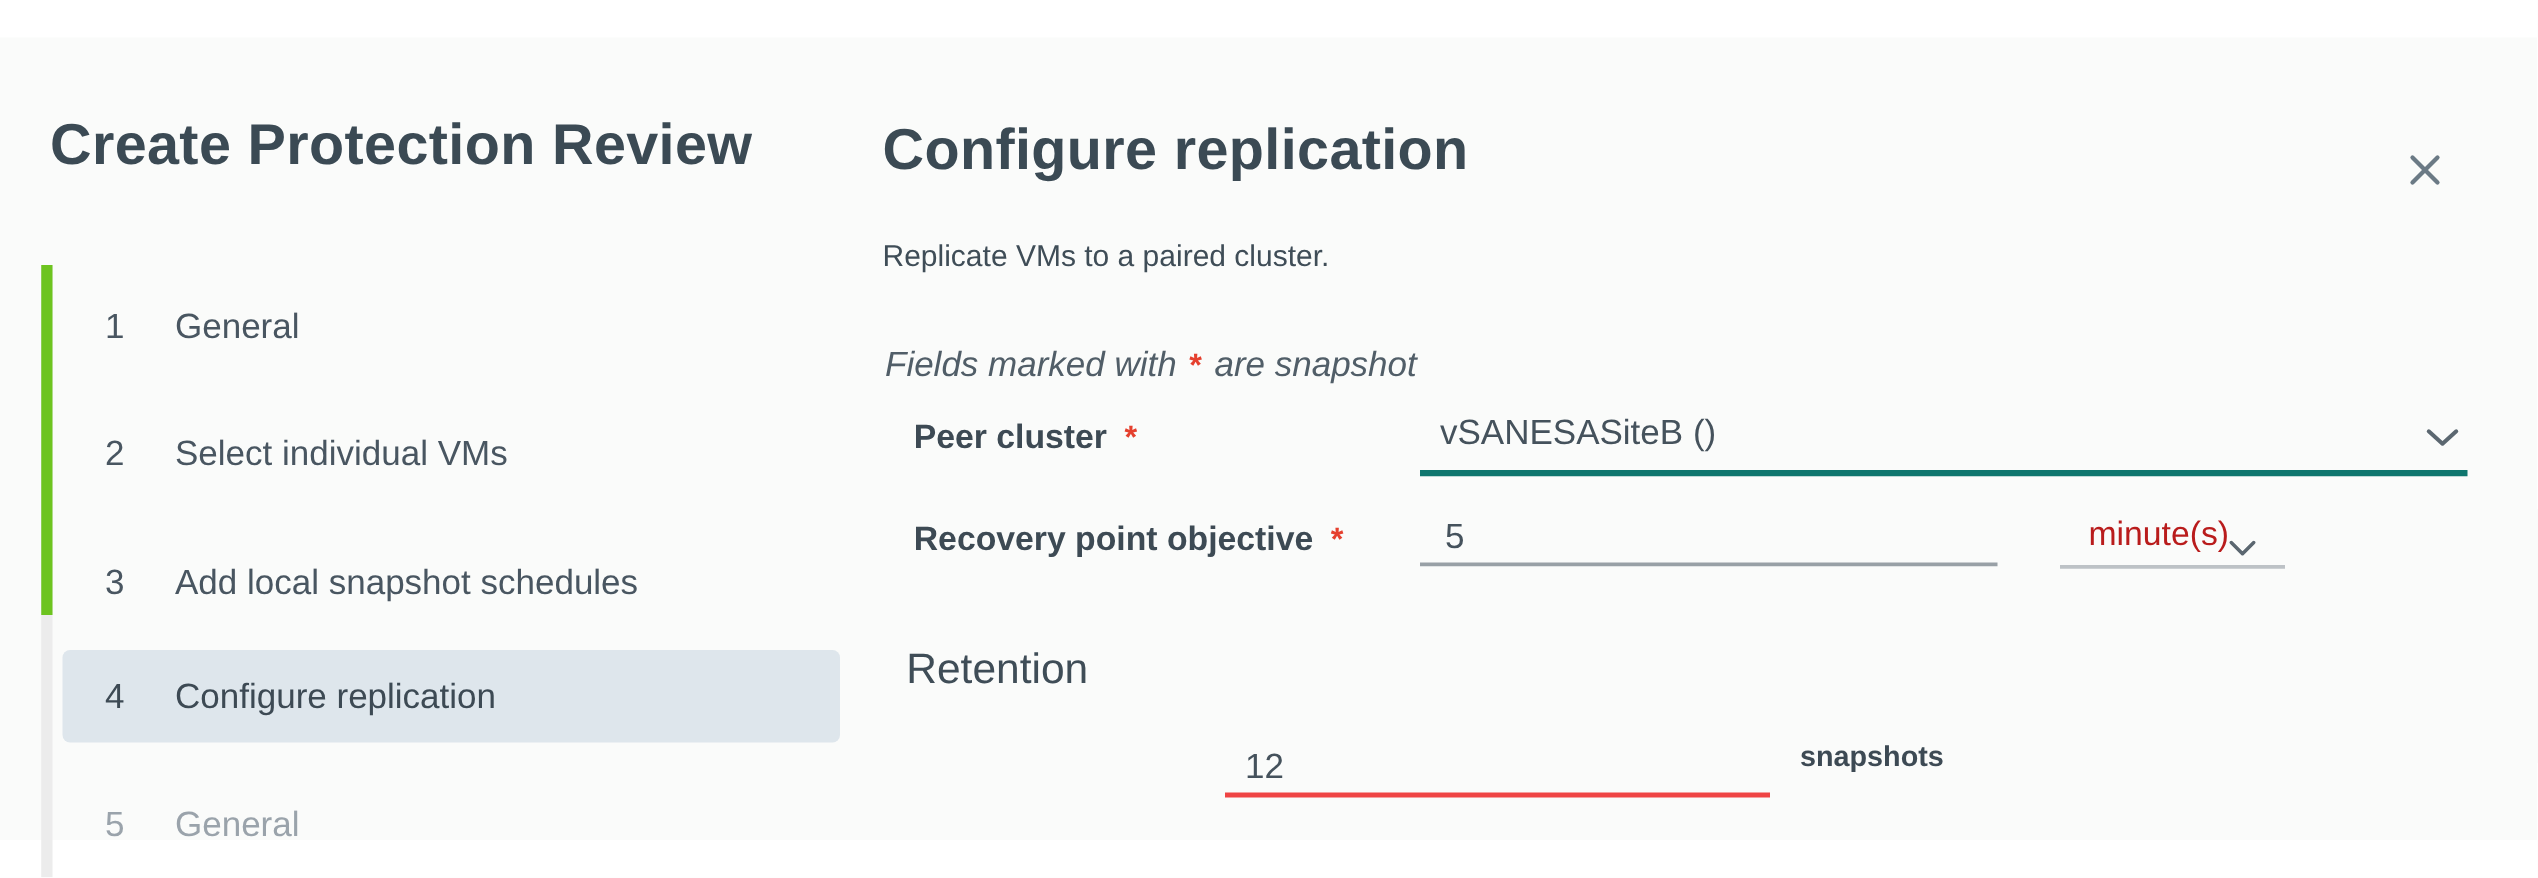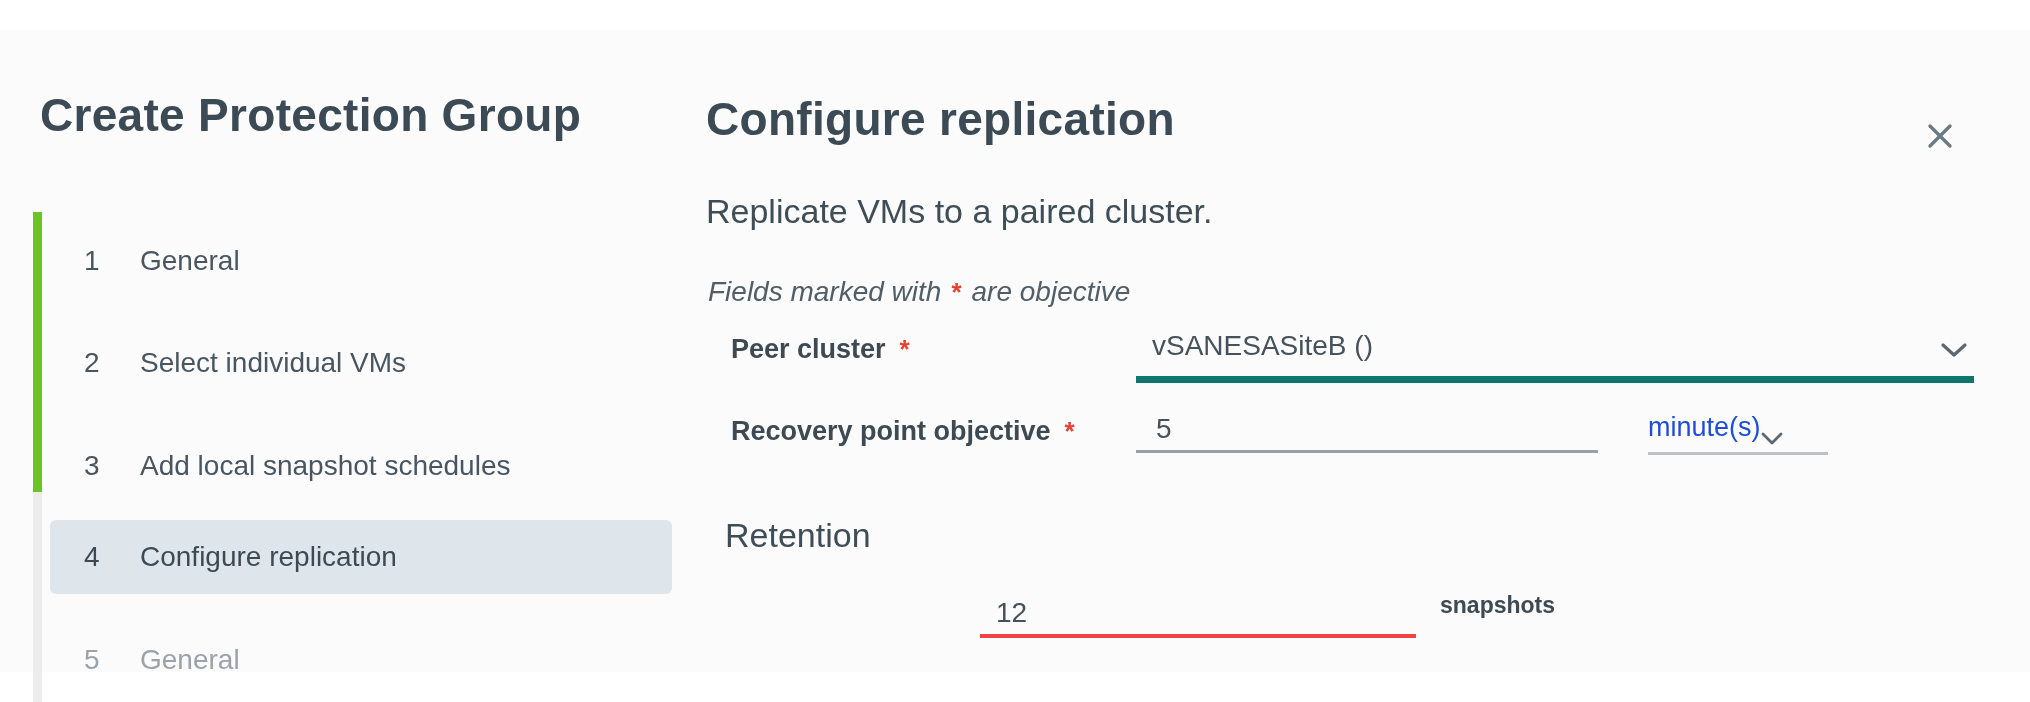--- a/index.html
+++ b/index.html
@@ -15,58 +15,58 @@
   .step-row{position:absolute;left:50px;width:622px;height:74px;border-radius:6px;
             display:flex;align-items:center;font-size:28px;color:#495661;cursor:pointer;}
   .step-row .num{width:34px;margin-left:34px;flex:0 0 auto;}
   .step-row .lbl{margin-left:22px;white-space:nowrap;}
   .step-row.active{background:#dee6ec;color:#3d4a54;font-weight:400;}
   .step-row.disabled{color:#9aa3ab;cursor:default;}
 
   
   .panel-title{position:absolute;left:706px;top:62px;font-size:46px;font-weight:700;
                color:#3b4a54;letter-spacing:.3px;white-space:nowrap;}
-  .panel-subtitle{position:absolute;left:706px;top:162px;font-size:34px;color:#3f4d57;white-space:nowrap;}
+  .panel-subtitle{position:absolute;left:706px;top:162px;font-size:24px;color:#3f4d57;white-space:nowrap;}
   .required-note{position:absolute;left:708px;top:246px;font-size:28px;font-style:italic;
                  color:#515e68;white-space:nowrap;}
   .req{color:#e5402e;font-style:normal;font-weight:700;padding:0 10px;font-size:26px;}
   .req.tight{padding:0 0 0 14px;}
   .field-label{position:absolute;font-size:27px;font-weight:700;color:#3d4a54;white-space:nowrap;margin-left:23px;}
 
   .select-box{position:absolute;left:1136px;top:298px;width:838px;height:48px;
-              border-bottom:7px solid #0f766e;cursor:pointer;}
+              border-bottom:5px solid #0f766e;cursor:pointer;}
   .select-box .val{position:absolute;left:16px;top:2px;font-size:28px;color:#45525c;white-space:nowrap;}
   .select-box .chev{position:absolute;right:6px;top:14px;}
 
   .text-input{position:absolute;background:transparent;border:none;outline:none;
               font-family:"Liberation Sans", sans-serif;font-size:28px;color:#45525c;}
   .rpo-input{left:1136px;top:378px;width:442px;height:42px;padding:0 0 0 20px;
              border-bottom:3px solid #98a0a6;}
   .keep-input{left:980px;top:562px;width:420px;height:42px;padding:0 0 0 16px;
               border-bottom:4px solid #ef4444;}
 
   .unit-select{position:absolute;left:1648px;top:382px;width:180px;height:40px;
                border-bottom:3px solid #bdc2c6;cursor:pointer;display:flex;
-               align-items:flex-start;
-               font-size:27px;color:#1d4ed8;}
+               align-items:flex-start;justify-content:center;
+               font-size:27px;color:#b91c1c;}
   .unit-select .chev{margin-top:10px;}
 
   .section-heading{position:absolute;left:708px;top:486px;font-size:34px;color:#3f4d57;margin-left:17px;}
   .suffix-label{position:absolute;left:1440px;top:562px;font-size:23px;font-weight:700;color:#3d4a54;}
 
   .close-btn{position:absolute;left:1916px;top:84px;width:48px;height:48px;cursor:pointer;
              display:flex;align-items:center;justify-content:center;}
 </style>
 </head>
 <body>
 
 <div class="stage">
   <div class="dialog">
 
-    <div class="wizard-title">Create Protection Group</div>
+    <div class="wizard-title">Create Protection Review</div>
 
     <div class="step-track">
       <div class="step-track-done"></div>
     </div>
 
     <div class="step-row" style="top:194px;">
       <span class="num">1</span>
       <span class="lbl">General</span>
     </div>
     <div class="step-row" style="top:296px;">
@@ -83,21 +83,21 @@
     </div>
     <div class="step-row disabled" style="top:593px;">
       <span class="num">5</span>
       <span class="lbl">General</span>
     </div>
 
     <div class="panel-title">Configure replication</div>
     <div class="panel-subtitle">Replicate VMs to a paired cluster.</div>
 
     <div class="required-note">
-      <span>Fields marked with</span><span class="req">*</span><span>are objective</span>
+      <span>Fields marked with</span><span class="req">*</span><span>are snapshot</span>
     </div>
 
     <div class="field-label" style="left:708px;top:304px;">
       <span>Peer cluster</span><span class="req tight">*</span>
     </div>
     <div class="select-box">
       <span class="val">vSANESASiteB ()</span>
       <span class="chev">
         <svg width="28" height="17" viewBox="0 0 28 17">
             <polyline points="3,3 14,13 25,3" fill="none" stroke="#5b6770" stroke-width="3.2" stroke-linecap="round" stroke-linejoin="round"></polyline>

